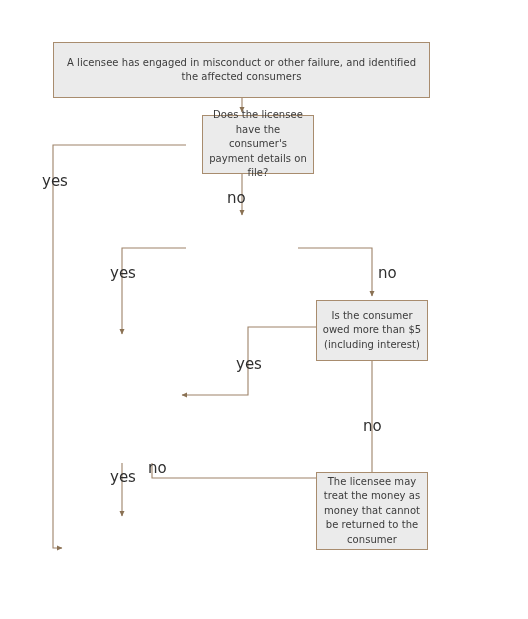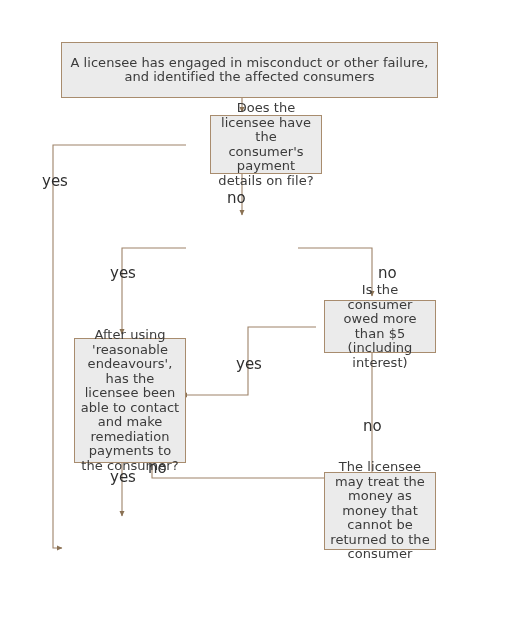--- a/index.html
+++ b/index.html
@@ -24,29 +24,28 @@
     width: 528px;
     height: 619px;
     pointer-events: none;
   }
   .node {
     position: absolute;
     box-sizing: border-box;
     background: #ebebeb;
     border: 1px solid #a88c6e;
     color: #3b3b3b;
-    font-size: 13px;
+    font-size: 10px;
     line-height: 14.5px;
     text-align: center;
     display: flex;
     align-items: center;
     justify-content: center;
     padding: 14px 5px;
     letter-spacing: 0.05px;
-    margin-left: 8px;
   }
   .node span {
     display: block;
     width: 100%;
   }
   .edge-label {
     position: absolute;
     font-size: 15px;
     line-height: 12px;
     color: #2f2f2f;
@@ -88,27 +87,24 @@
 
   <div class="node" style="left:53px; top:42px; width:377px; height:56px;">
     <span>A licensee has engaged in misconduct or other failure, and identified the affected consumers</span>
   </div>
 
   <div class="node" style="left:202px; top:115px; width:112px; height:59px;justify-content:center;">
     <span>Does the licensee have the consumer's payment details on file?</span>
   </div>
 
 
-  <div class="node" style="left:316px; top:300px; width:112px; height:53px;">
+  <div class="node" style="left:316px; top:300px; width:112px; height:61px;">
     <span>Is the consumer owed more than $5 (including interest)</span>
   </div>
 
-  <div class="node" style="left:66px; top:338px; width:112px; height:125px;">
-    <span>After using 'reasonable endeavours', has the licensee been able to contact and make remediation payments to the consumer?</span>
-  </div>
 
 
   <div class="node" style="left:316px; top:472px; width:112px; height:78px;">
     <span>The licensee may treat the money as money that cannot be returned to the consumer</span>
   </div>
 
   <div class="edge-label" style="left:42px; top:175px;">yes</div>
 
   <div class="edge-label" style="left:227px; top:192px;">no</div>
 

